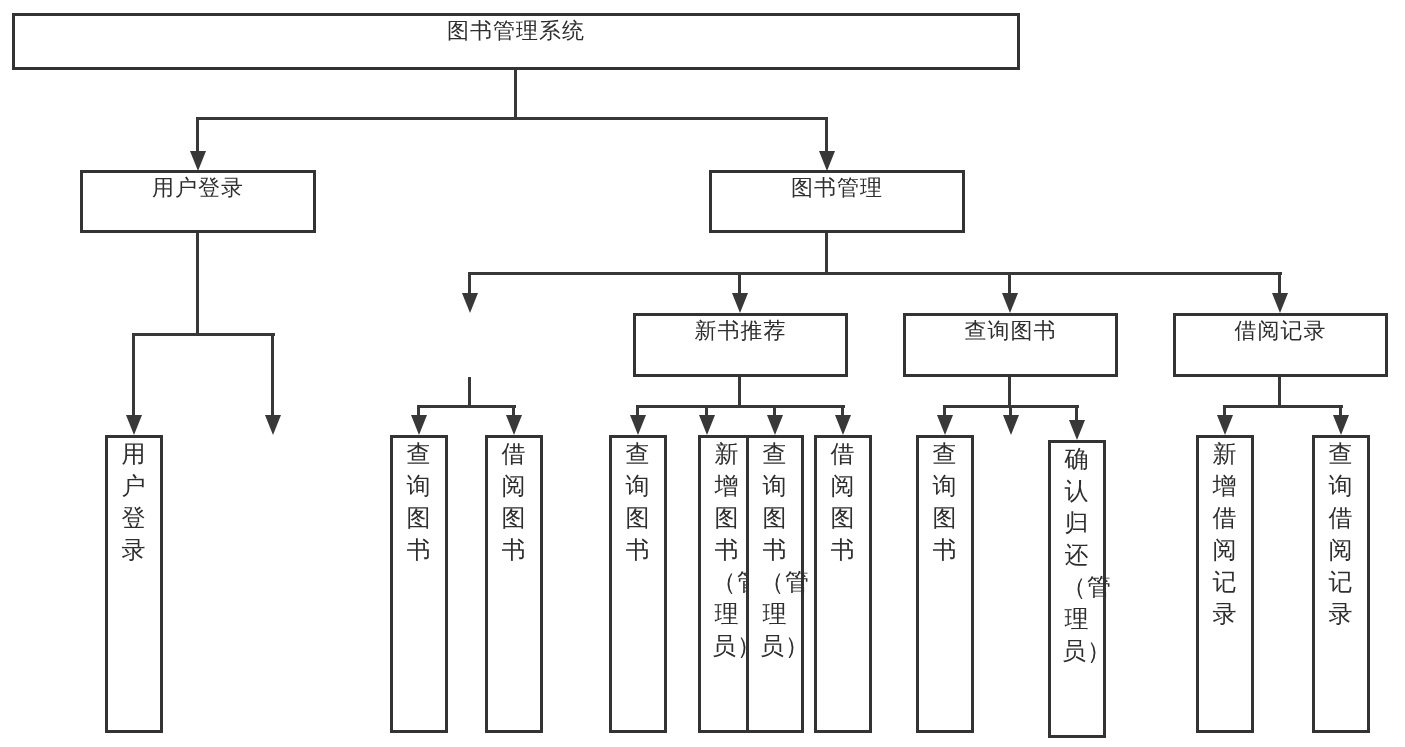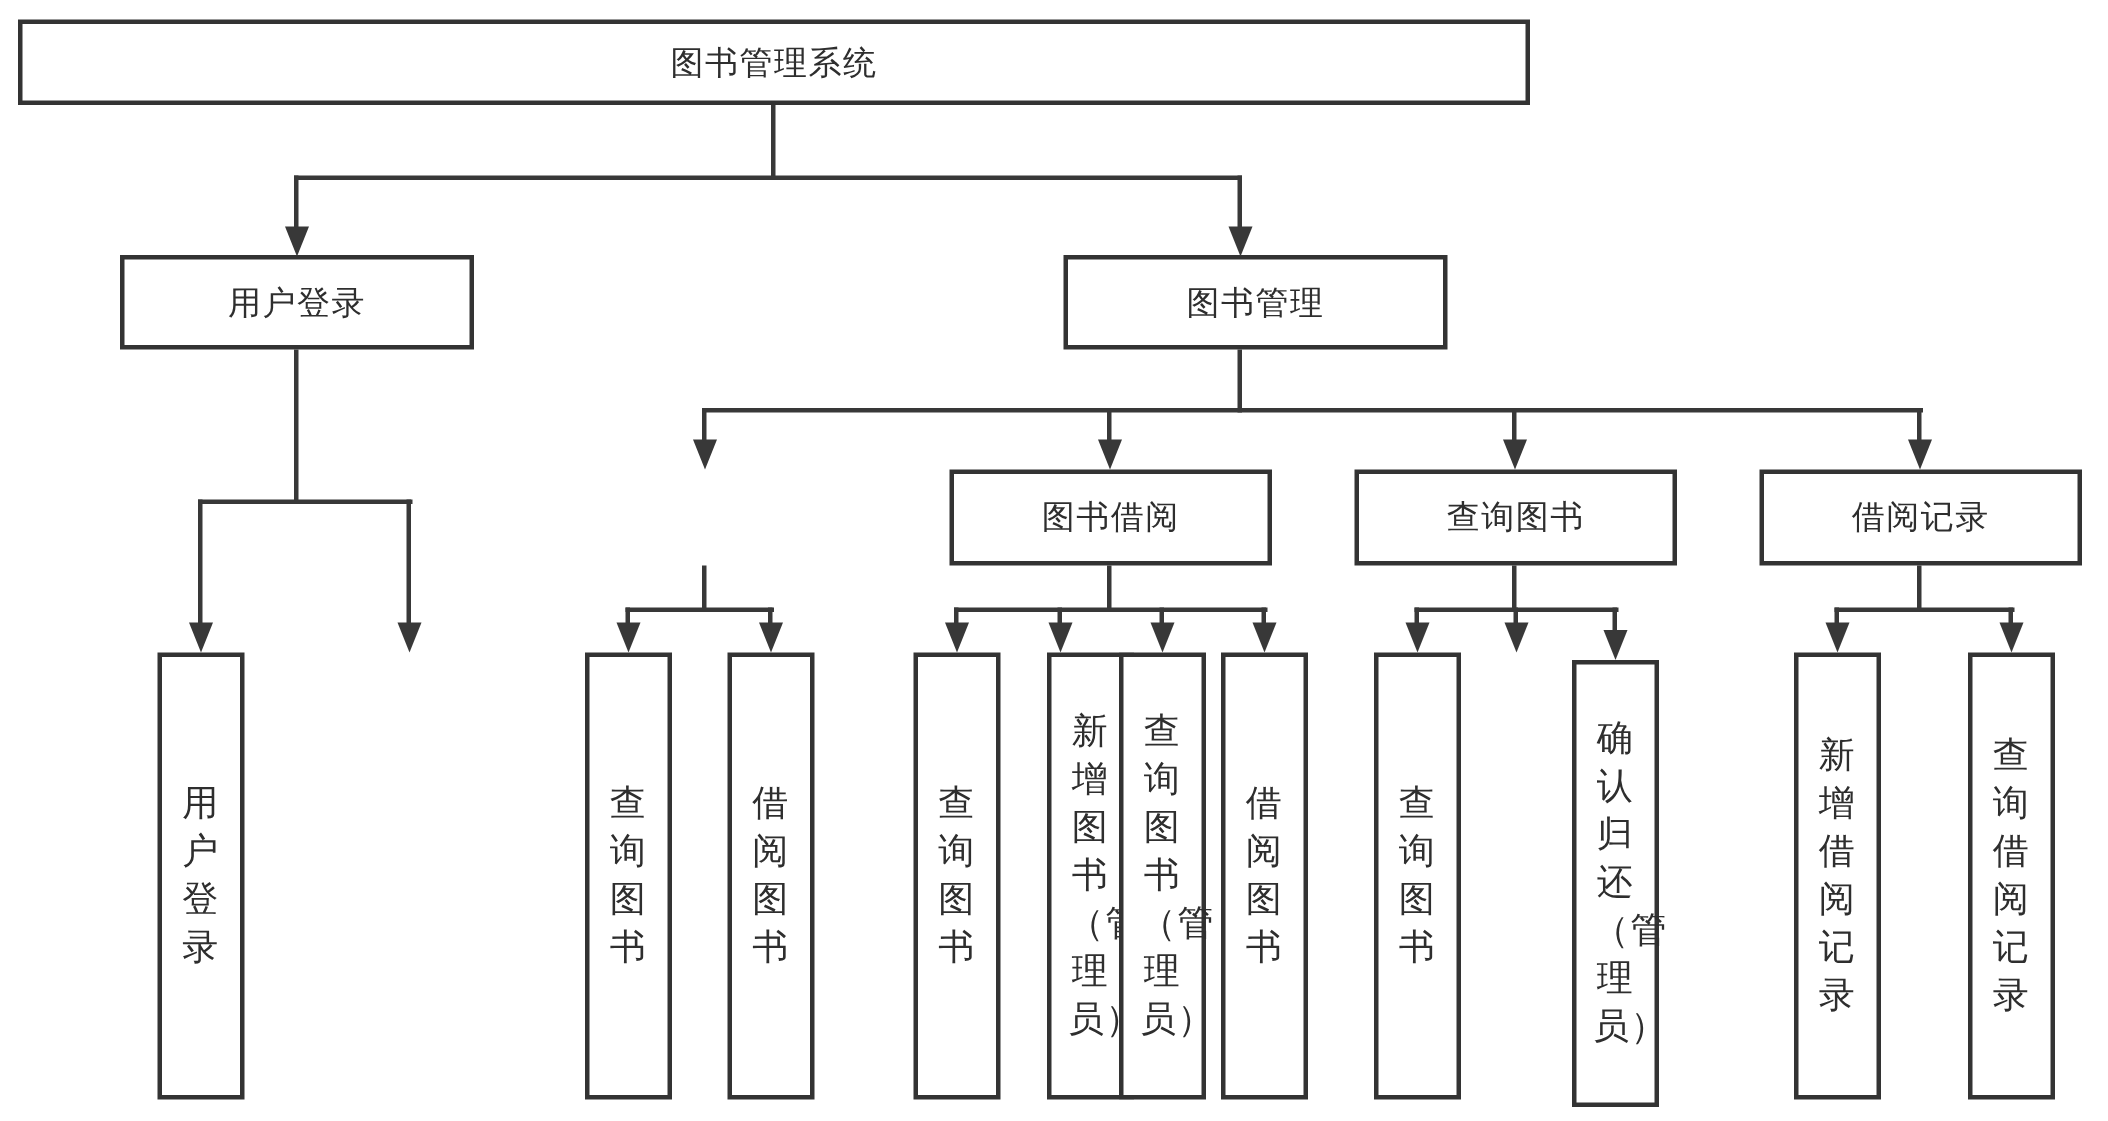--- a/index.html
+++ b/index.html
@@ -16,21 +16,21 @@
     background:var(--bg);
     overflow:hidden;
     font-family:"Liberation Sans","DejaVu Sans",sans-serif;
     color:var(--text);
   }
   .box{
     position:absolute;
     box-sizing:border-box;
     border:3px solid var(--border);
     background:#fff;
-    display:flex;align-items:center;justify-content:center;
+    display:flex;align-items:flex-start;justify-content:center;
     font-size:22px;
     letter-spacing:1px;
     color:var(--text);
   }
   .leaf{
     width:58px;height:298px;top:435px;
   }
   .vtext{
     width:30px;
     word-break:break-all;
@@ -67,21 +67,21 @@
   <div class="box" style="left:80px;top:170px;width:236px;height:63px;">
     <span>用户登录</span>
   </div>
 
   <div class="box" style="left:709px;top:170px;width:256px;height:63px;">
     <span>图书管理</span>
   </div>
 
 
   <div class="box" style="left:633px;top:313px;width:215px;height:64px;">
-    <span>图书借阅</span>
+    <span>新书推荐</span>
   </div>
 
   <div class="box" style="left:903px;top:313px;width:215px;height:64px;">
     <span>查询图书</span>
   </div>
 
   <div class="box" style="left:1173px;top:313px;width:215px;height:64px;">
     <span>借阅记录</span>
   </div>
 

